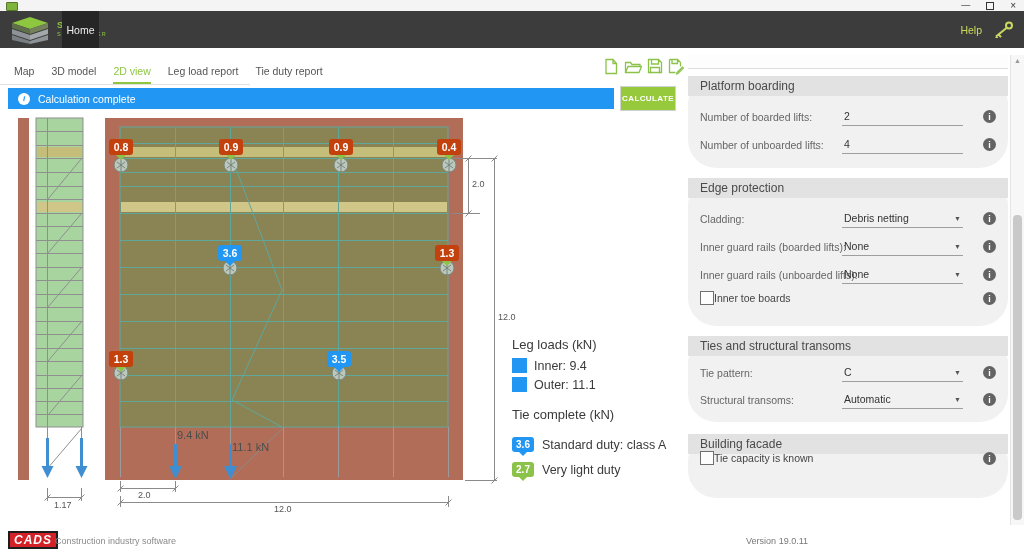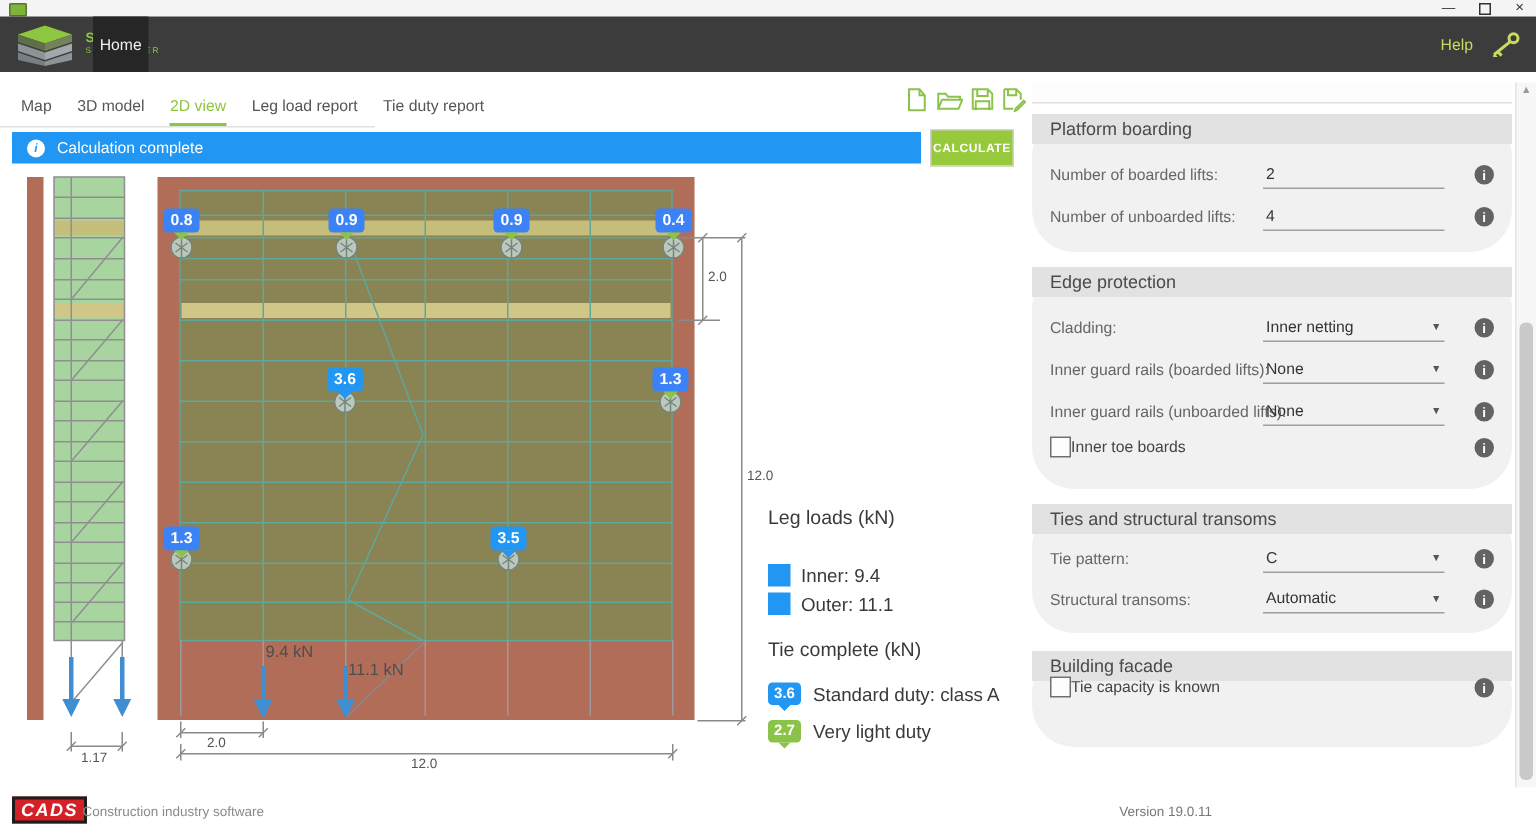--- a/index.html
+++ b/index.html
@@ -43,28 +43,28 @@
   .banner-i::before{content:"i";}
   .calc-btn{position:absolute;left:620px;top:86px;width:54px;height:23px;background:#97c93d;border:1px solid #d2d2d2;
             color:#fff;font-size:8px;font-weight:bold;letter-spacing:.4px;text-align:center;line-height:23px;cursor:pointer;}
 
   
   .draw-svg{position:absolute;left:0;top:0;pointer-events:none;}
   .pin{position:absolute;width:24px;height:16px;border-radius:3px;color:#fff;font-size:10.5px;font-weight:bold;
        text-align:center;line-height:16px;}
   .pin::after{content:"";position:absolute;left:50%;top:100%;transform:translateX(-50%);
        border:5px solid transparent;}
-  .pin.green{background:#3b82f6;} .pin.green::after{border-top-color:#8bc34a;}
+  .pin.green{background:#c2410c;} .pin.green::after{border-top-color:#8bc34a;}
   .pin.blue{background:#2196f3;} .pin.blue::after{border-top-color:#2196f3;}
   .dim-label{position:absolute;font-size:9px;color:#555;}
   .load-label{position:absolute;font-size:11px;color:#4d4d4d;}
 
   
   .legend{position:absolute;left:512px;top:337px;width:185px;color:#3a3a3a;}
-  .legend-title{font-size:13px;margin:0 0 22px 0;}
+  .legend-title{font-size:13px;margin:0 0 4px 0;}
   .legend-row{display:flex;align-items:center;gap:7px;height:19px;font-size:12.5px;}
   .legend-sq{width:15px;height:15px;background:#2196f3;flex:0 0 auto;}
   .legend-title2{font-size:13px;margin:13px 0 10px 0;}
   .legend-pinrow{display:flex;align-items:center;gap:8px;height:25px;font-size:12.5px;}
   .lpin{position:relative;width:22px;height:15px;border-radius:3px;color:#fff;font-size:10px;font-weight:bold;
         text-align:center;line-height:15px;flex:0 0 auto;}
   .lpin::after{content:"";position:absolute;left:50%;top:100%;transform:translateX(-50%);border:4px solid transparent;}
   .lpin.blue{background:#2196f3;} .lpin.blue::after{border-top-color:#2196f3;}
   .lpin.green{background:#8bc34a;} .lpin.green::after{border-top-color:#8bc34a;}
 
@@ -305,21 +305,21 @@
       </span>
       <span class="info"></span>
     </div>
   </div>
 
   <div class="section" style="top:178px;height:148px">
     <div class="section-h">Edge protection</div>
     <div class="prow" style="top:32px">
       <span class="plabel">Cladding:</span>
       <span class="pfield">
-        <span class="pvalue">Inner netting</span>
+        <span class="pvalue">Debris netting</span>
         <span class="caret">▼</span>
       </span>
       <span class="info"></span>
     </div>
     <div class="prow" style="top:60px">
       <span class="plabel">Inner guard rails (boarded lifts):</span>
       <span class="pfield">
         <span class="pvalue">None</span>
         <span class="caret">▼</span>
       </span>

